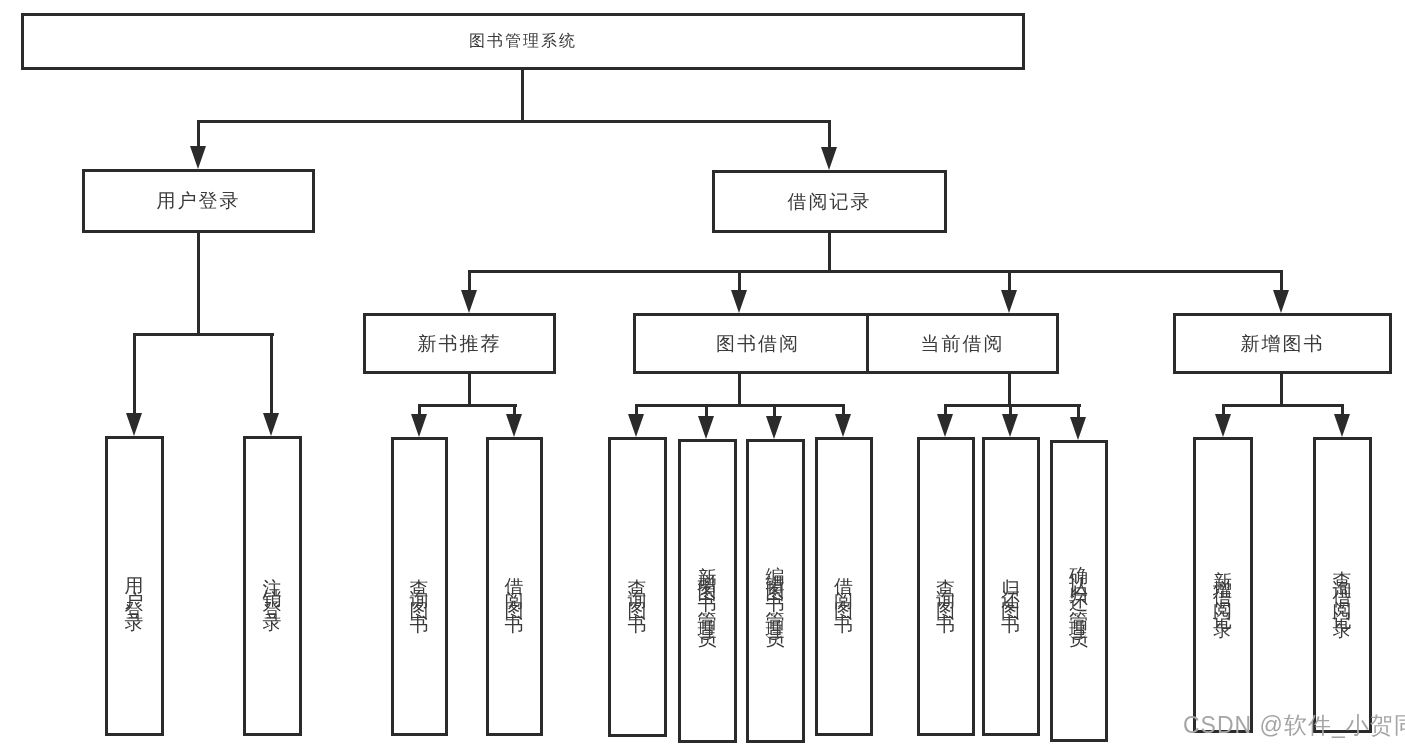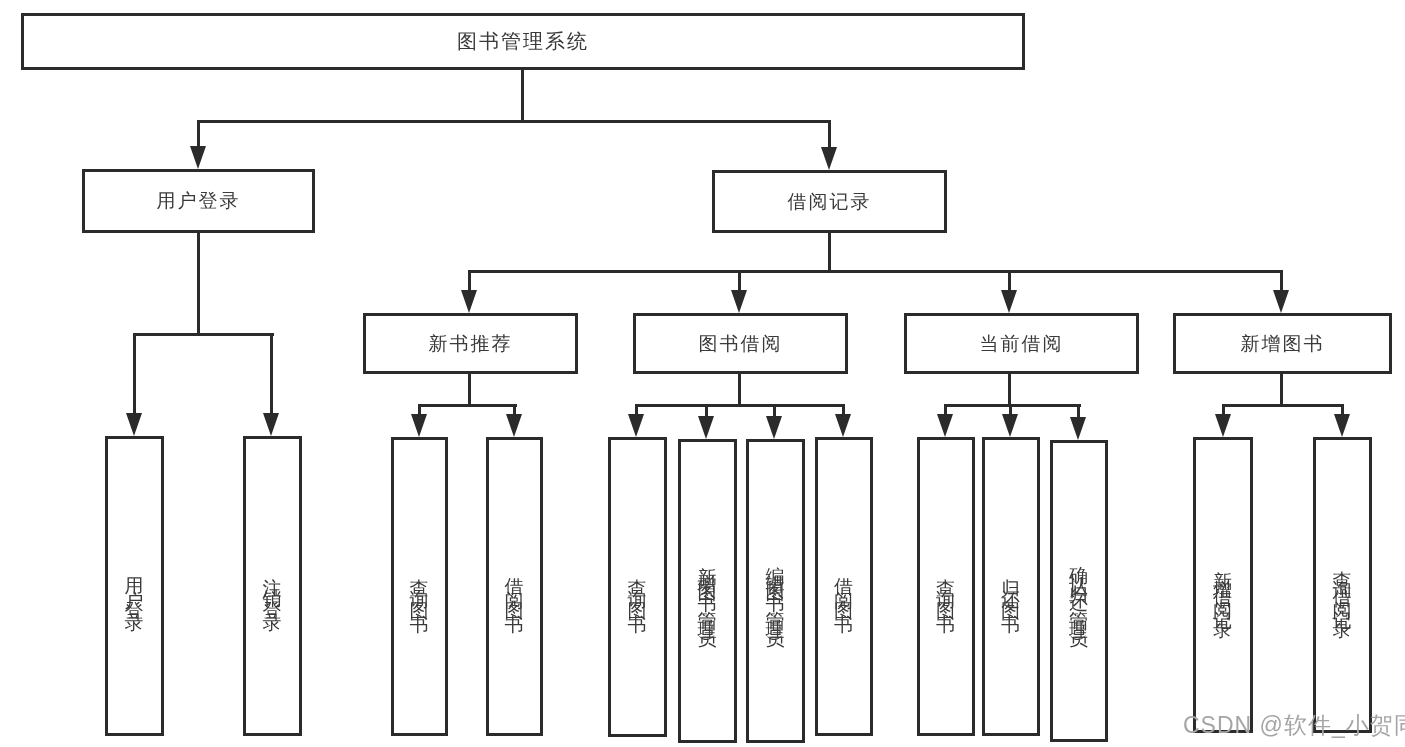--- a/index.html
+++ b/index.html
@@ -50,21 +50,21 @@
     color:#a5a5a5;
     z-index:5;
     white-space:nowrap;
   }
 </style>
 </head>
 <body>
 
 <div id="stage">
 
-  <div class="box" style="left:21px;top:13px;width:1004px;height:57px;font-size:20px;">图书管理系统</div>
+  <div class="box" style="left:21px;top:13px;width:1004px;height:57px;font-size:16px;">图书管理系统</div>
 
   <div class="vl" style="left:521px;top:69px;height:54px;"></div>
   <div class="hl" style="left:197px;top:120px;width:634px;"></div>
   <div class="vl" style="left:197px;top:120px;height:30px;"></div>
   <div class="ar" style="left:190px;top:146px;"></div>
   <div class="vl" style="left:828px;top:120px;height:30px;"></div>
   <div class="ar" style="left:821px;top:147px;"></div>
 
   <div class="box" style="left:82px;top:169px;width:233px;height:64px;">用户登录</div>
   <div class="box" style="left:712px;top:170px;width:235px;height:63px;">借阅记录</div>
@@ -80,23 +80,23 @@
   <div class="hl" style="left:468px;top:270px;width:815px;"></div>
   <div class="vl" style="left:468px;top:270px;height:22px;"></div>
   <div class="ar" style="left:461px;top:290px;"></div>
   <div class="vl" style="left:738px;top:270px;height:22px;"></div>
   <div class="ar" style="left:731px;top:290px;"></div>
   <div class="vl" style="left:1008px;top:270px;height:22px;"></div>
   <div class="ar" style="left:1001px;top:290px;"></div>
   <div class="vl" style="left:1280px;top:270px;height:22px;"></div>
   <div class="ar" style="left:1273px;top:290px;"></div>
 
-  <div class="box" style="left:363px;top:313px;width:215px;height:61px;">新书推荐</div>
-  <div class="box" style="left:633px;top:313px;width:215px;height:61px;">图书借阅</div>
-  <div class="box" style="left:904px;top:313px;width:235px;height:61px;">当前借阅</div>
+  <div class="box" style="left:363px;top:313px;width:193px;height:61px;">新书推荐</div>
+  <div class="box" style="left:633px;top:313px;width:250px;height:61px;">图书借阅</div>
+  <div class="box" style="left:866px;top:313px;width:193px;height:61px;">当前借阅</div>
   <div class="box" style="left:1173px;top:313px;width:219px;height:61px;">新增图书</div>
 
   <div class="vl" style="left:468px;top:374px;height:33px;"></div>
   <div class="hl" style="left:418px;top:404px;width:99px;"></div>
   <div class="vl" style="left:418px;top:404px;height:12px;"></div>
   <div class="ar" style="left:411px;top:414px;"></div>
   <div class="vl" style="left:513px;top:404px;height:12px;"></div>
   <div class="ar" style="left:506px;top:414px;"></div>
 
   <div class="vl" style="left:738px;top:374px;height:33px;"></div>

